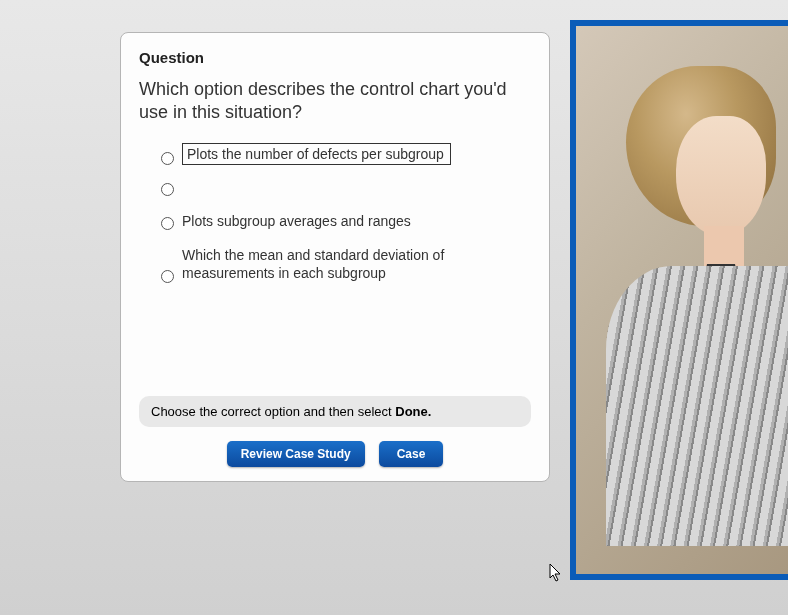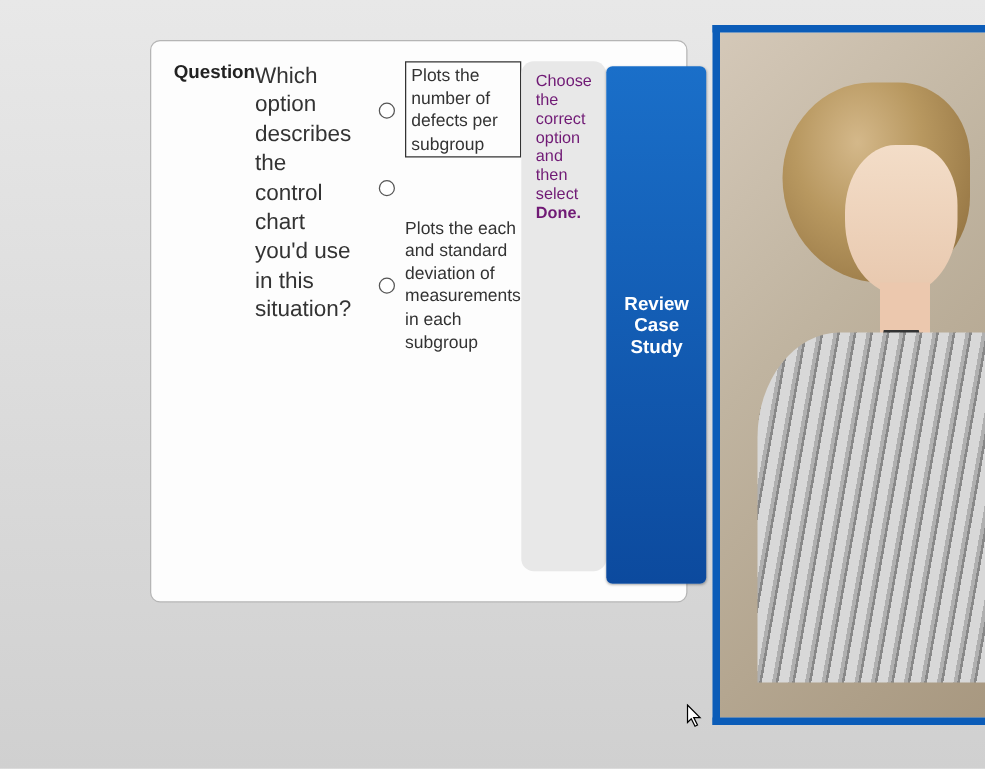--- a/index.html
+++ b/index.html
@@ -23,41 +23,41 @@
     .question-panel {
       width: 430px;
       background: #fdfdfd;
       border: 1px solid #b5b5b5;
       border-radius: 8px;
       padding: 16px 18px 14px 18px;
       margin-left: 100px;
       margin-top: 12px;
       height: 450px;
       display: flex;
-      flex-direction: row;
+      flex-direction: column;
     }
     .question-title {
       font-weight: bold;
       font-size: 15px;
       color: #222;
       margin-bottom: 12px;
     }
     .question-text {
       font-size: 18px;
       color: #333;
       margin-bottom: 18px;
       line-height: 1.3;
     }
     .options {
       padding-left: 22px;
       flex: 1;
     }
     .option-row {
       display: flex;
-      align-items: center;
+      align-items: flex-end;
       margin-bottom: 16px;
       gap: 8px;
     }
     .radio-circle {
       width: 13px;
       height: 13px;
       border: 1.5px solid #555;
       border-radius: 50%;
       flex-shrink: 0;
       margin-top: 2px;
@@ -70,39 +70,39 @@
     }
     .option-label.boxed {
       border: 1.5px solid #333;
       padding: 1px 6px 1px 4px;
     }
     .instruction-bar {
       background: #e8e8e8;
       border-radius: 10px;
       padding: 8px 12px;
       font-size: 13px;
-      color: #701a75;
+      color: #000000;
       margin-bottom: 10px;
     }
     .instruction-bar .bold {
       font-weight: bold;
     }
     .button-row {
       display: flex;
       justify-content: center;
       gap: 14px;
       padding-top: 4px;
     }
     .btn {
       background: linear-gradient(to bottom, #1a6fc9, #0c4a9e);
       color: #fff;
       border: none;
       border-radius: 5px;
       padding: 6px 18px;
-      font-size: 15px;
+      font-size: 12px;
       font-weight: bold;
       cursor: pointer;
       box-shadow: 0 1px 2px rgba(0,0,0,0.3);
     }
     .btn.review {
       padding: 6px 14px;
     }
     .image-panel {
       position: absolute;
       right: 0;
@@ -196,21 +196,25 @@
     <div class="options">
       <div class="option-row">
         <span class="radio-circle"></span>
         <span class="option-label boxed">Plots the number of defects per subgroup</span>
       </div>
       <div class="option-row">
         <span class="radio-circle"></span>
       </div>
       <div class="option-row">
         <span class="radio-circle"></span>
-        <span class="option-label">Plots the each and standard deviation of measurements in each subgroup</span>
+        <span class="option-label">Plots subgroup averages and ranges</span>
+      </div>
+      <div class="option-row">
+        <span class="radio-circle"></span>
+        <span class="option-label">Which the mean and standard deviation of measurements in each subgroup</span>
       </div>
     </div>
 
     <div class="instruction-bar">
       <span>Choose the correct option and then select </span><span class="bold">Done.</span>
     </div>
 
     <div class="button-row">
       <button class="btn review">Review Case Study</button>
       <button class="btn">Case</button>

